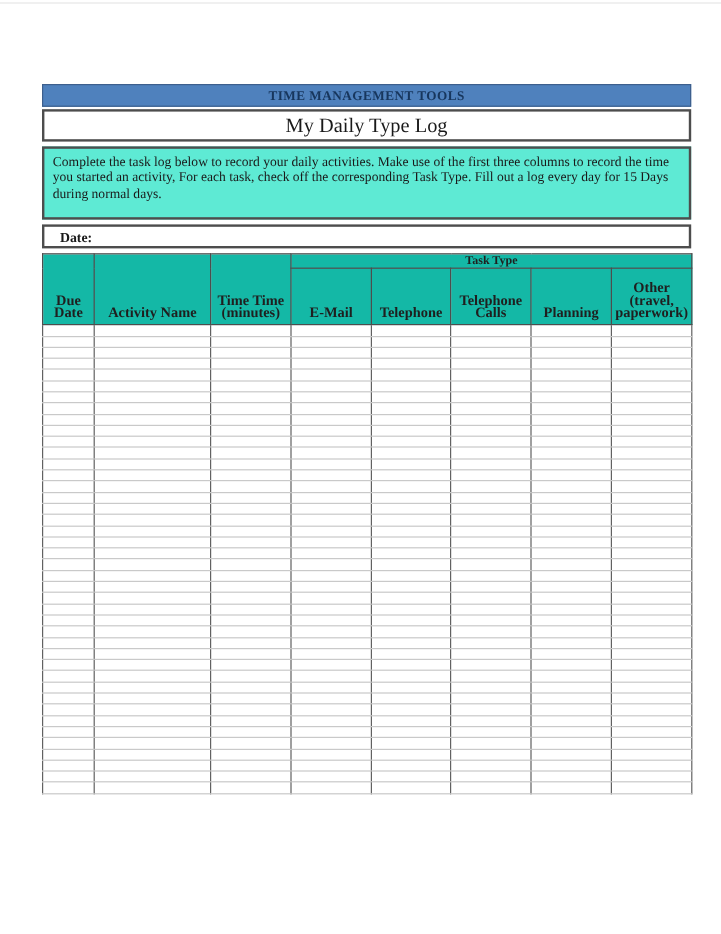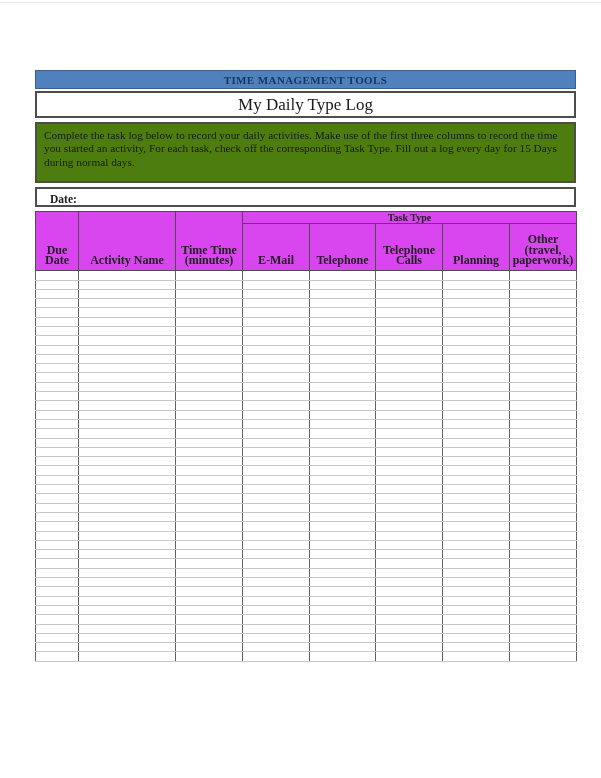--- a/index.html
+++ b/index.html
@@ -56,21 +56,21 @@
     font-size: 17px;
     color: #1a1a1a;
   }
 
   
   .instructions-box {
     margin-top: 4px;
     min-height: 51px;
     border: 2px solid #4d4d4d;
     padding: 5px 7px 12px 7px;
-    background: #4d7c0f;
+    background: #5eead4;
   }
   .instructions-text {
     font-size: 11.3px;
     line-height: 13.4px;
     color: #1a1a1a;
   }
 
   
   .date-box {
     margin-top: 4px;
@@ -88,21 +88,21 @@
   }
 
   
   .log-table {
     margin-top: 4px;
     width: 541px;
     border-collapse: collapse;
     table-layout: fixed;
   }
   .log-table th {
-    background: #d946ef;
+    background: #14b8a6;
     border: 1.5px solid #4d4d4d;
     font-weight: bold;
     color: #1f1f1f;
     text-align: center;
     white-space: pre-line;
   }
   th.group-header {
     height: 12px;
     font-size: 10px;
     line-height: 11px;

